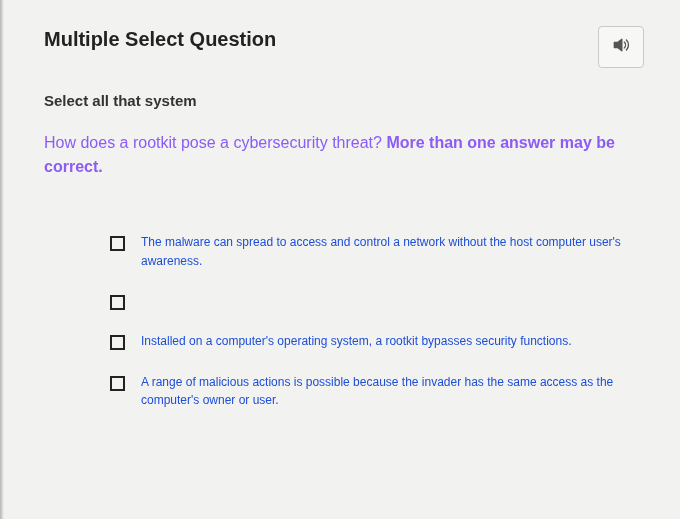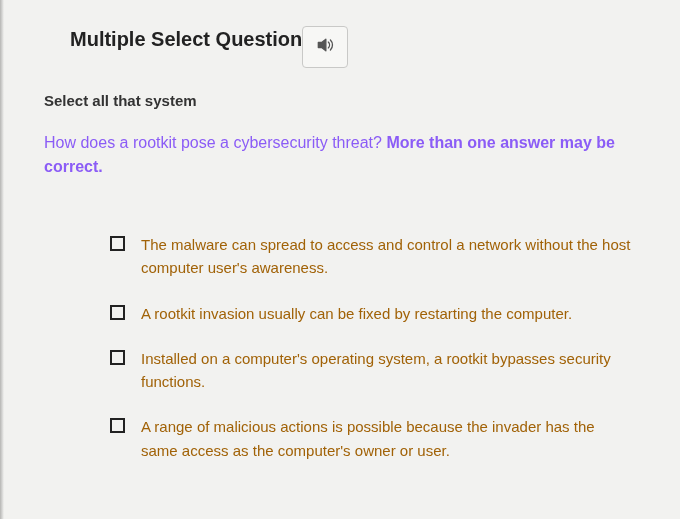--- a/index.html
+++ b/index.html
@@ -14,22 +14,22 @@
   }
   .page {
     position: relative;
     box-sizing: border-box;
     padding: 28px 36px 20px 44px;
     width: 680px;
     height: 519px;
   }
   .header-row {
     display: flex;
+    justify-content: space-between;
     align-items: flex-start;
-    margin-left: 26px;
   }
   .title {
     font-size: 20px;
     font-weight: 700;
     color: #222;
   }
   .audio-btn {
     width: 44px;
     height: 40px;
     border: 1px solid #c9c9c7;
@@ -78,23 +78,23 @@
   .checkbox {
     flex: 0 0 auto;
     width: 15px;
     height: 15px;
     border: 2px solid #222;
     box-sizing: border-box;
     margin-top: 3px;
     background: transparent;
   }
   .option-text {
-    font-size: 15px;
+    font-size: 12px;
     line-height: 1.55;
-    color: #a16207;
+    color: #1d4ed8;
   }
   .left-shadow {
     position: absolute;
     left: 0;
     top: 0;
     bottom: 0;
     width: 4px;
     background: linear-gradient(to right, rgba(0,0,0,0.25), rgba(0,0,0,0));
   }
 </style>
@@ -125,21 +125,20 @@
 
   <div class="options">
 
     <div class="option">
       <div class="checkbox"></div>
       <div class="option-text">The malware can spread to access and control a network without the host computer user's awareness.</div>
     </div>
 
     <div class="option">
       <div class="checkbox"></div>
-      <div class="option-text">A rootkit invasion usually can be fixed by restarting the computer.</div>
     </div>
 
     <div class="option">
       <div class="checkbox"></div>
       <div class="option-text">Installed on a computer's operating system, a rootkit bypasses security functions.</div>
     </div>
 
     <div class="option">
       <div class="checkbox"></div>
       <div class="option-text">A range of malicious actions is possible because the invader has the same access as the computer's owner or user.</div>

